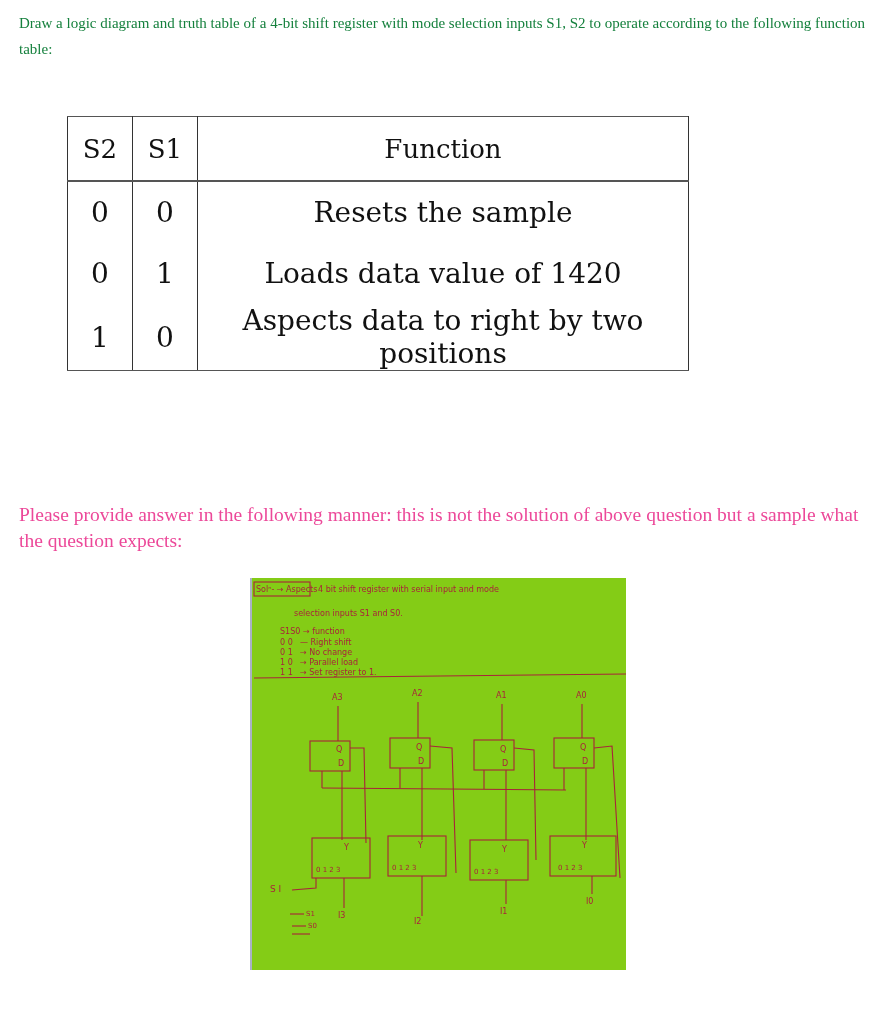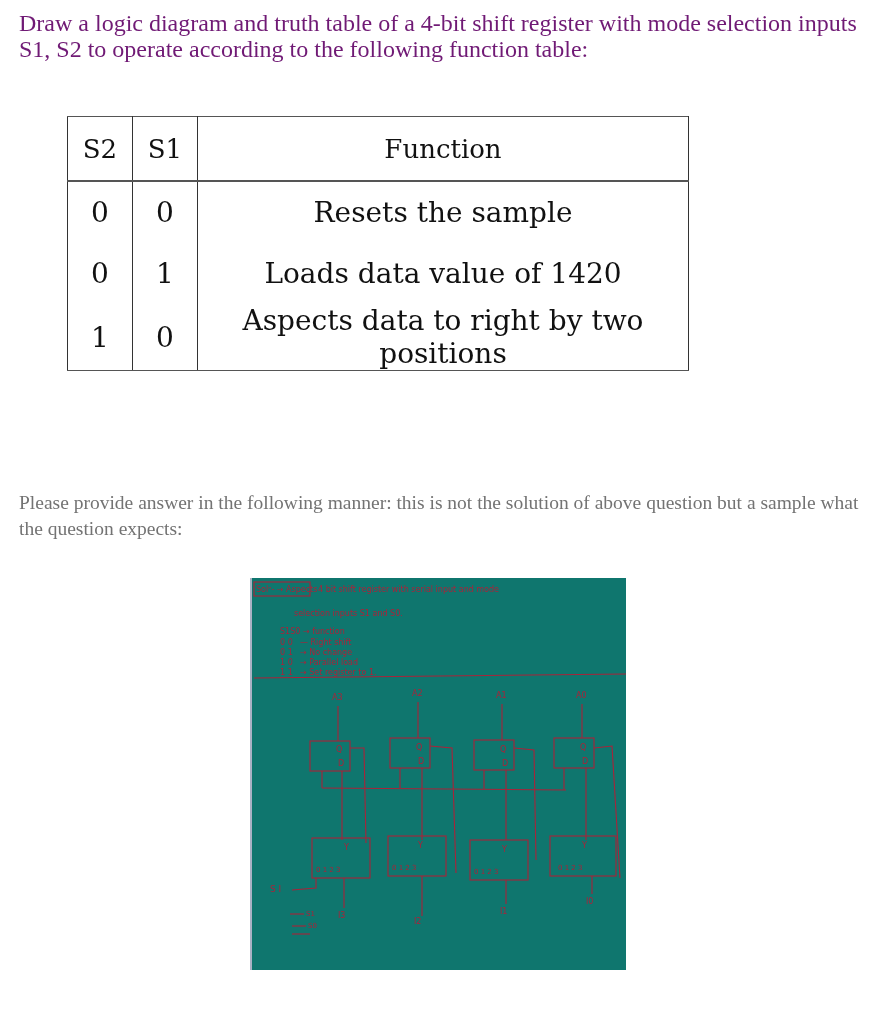--- a/index.html
+++ b/index.html
@@ -1,26 +1,26 @@
 <!DOCTYPE html>
 <html><head>
 <meta charset="utf-8">
 <style>
   html, body { margin: 0; padding: 0; background: #ffffff; }
   body { width: 890px; height: 1024px; position: relative; overflow: hidden; font-family: "Liberation Serif", serif; }
-  .q-text { position: absolute; left: 19px; top: 10px; width: 860px; font-size: 24px; line-height: 26px; color: #701a75; }
+  .q-text { position: absolute; left: 19px; top: 10px; width: 860px; font-size: 15px; line-height: 26px; color: #15803d; }
   .func-table { position: absolute; left: 67px; top: 116px; width: 622px; border-collapse: collapse; font-family: "DejaVu Serif", "Liberation Serif", serif; color: #111; }
   .func-table th, .func-table td { border-left: 1px solid #333; border-right: 1px solid #333; text-align: center; padding: 0; }
   .func-table th { height: 63px; font-weight: normal; font-size: 26px; border-top: 1px solid #555; border-bottom: 2px solid #555; }
   .func-table td { height: 61px; font-size: 28px; }
   .func-table tr:last-child td { border-bottom: 1px solid #555; }
   .func-table .c1 { width: 64px; }
   .func-table .c2 { width: 64px; }
-  .sample-text { position: absolute; left: 19px; top: 490px; width: 860px; font-size: 19.5px; line-height: 26px; color: #737373; }
-  .photo { position: absolute; left: 250px; top: 578px; width: 376px; height: 392px; background: #0f766e; border-left: 2px solid #a9b2c4; box-sizing: border-box; }
+  .sample-text { position: absolute; left: 19px; top: 502px; width: 860px; font-size: 19.5px; line-height: 26px; color: #ec4899; }
+  .photo { position: absolute; left: 250px; top: 578px; width: 376px; height: 392px; background: #84cc16; border-left: 2px solid #a9b2c4; box-sizing: border-box; }
   .photo svg { position: absolute; left: 0; top: 0; }
   .hw { font-family: "DejaVu Sans", sans-serif; fill: #a8243a; }
 </style>
 </head>
 <body>
 
 <div class="q-text">Draw a logic diagram and truth table of a 4-bit shift register with mode selection inputs S1, S2 to operate according to the following function table:</div>
 
 <table class="func-table">
   <thead>

